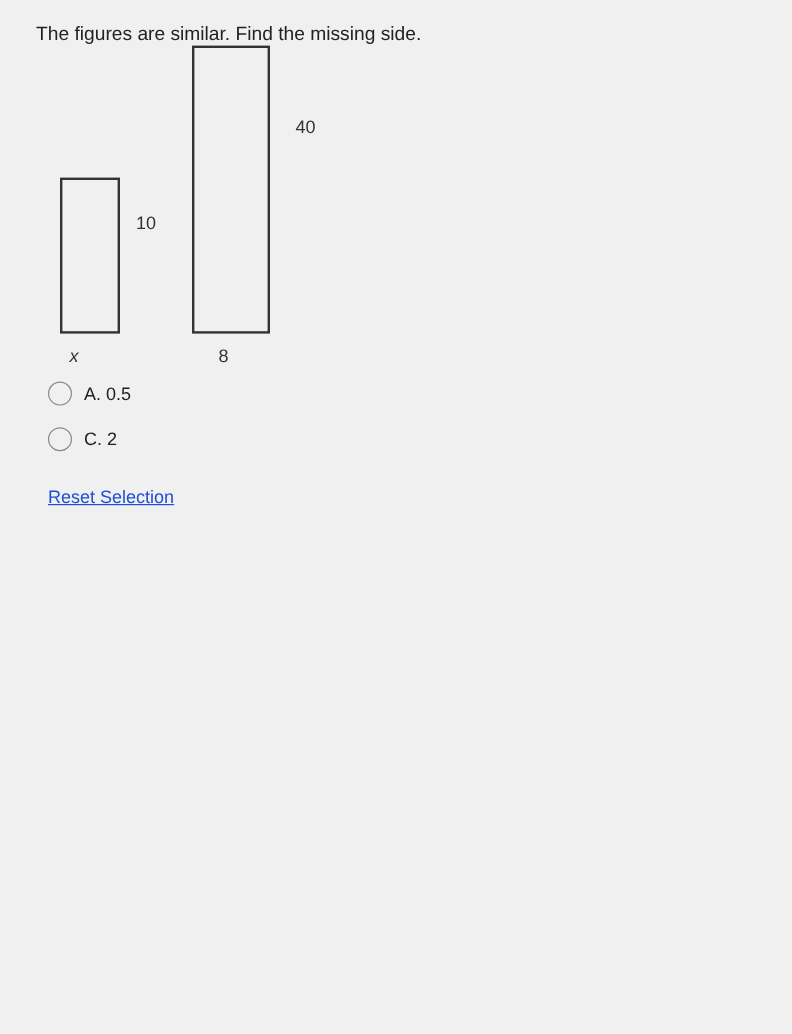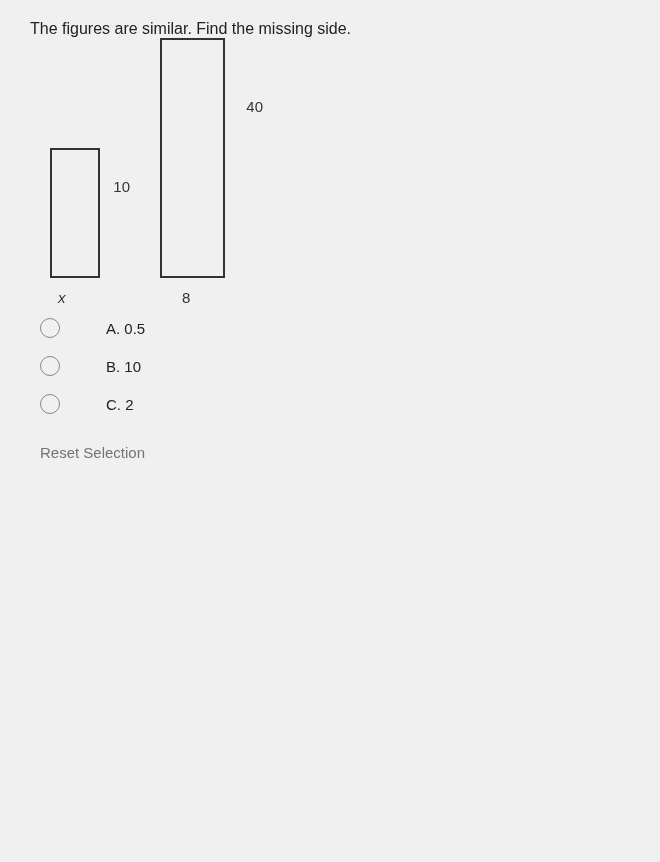--- a/index.html
+++ b/index.html
@@ -113,26 +113,26 @@
       height: 20px;
       border-radius: 50%;
       border: 1.5px solid #888;
       background: #f0f0f0;
       flex-shrink: 0;
     }
 
     .option-label {
       font-size: 15px;
       color: #222;
-      margin-left: 36px;
     }
 
     .reset-link {
       font-size: 15px;
-      color: #737373;
+      color: #1d4ed8;
+      text-decoration: underline;
       cursor: pointer;
       padding-left: 10px;
     }
   </style>
 </head>
 <body>
 
 
 
 <p class="question-text">The figures are similar. Find the missing side.</p>
@@ -151,24 +151,20 @@
   </div>
 </div>
 
 <div class="options-area">
   <div class="option-row">
     <div class="radio-circle"></div>
     <span class="option-label">A. 0.5</span>
   </div>
   <div class="option-row">
     <div class="radio-circle"></div>
-    <span class="option-label">B. 10</span>
-  </div>
-  <div class="option-row">
-    <div class="radio-circle"></div>
     <span class="option-label">C. 2</span>
   </div>
 </div>
 
 <span class="reset-link">Reset Selection</span>
 
 
 
 
 </body></html>

